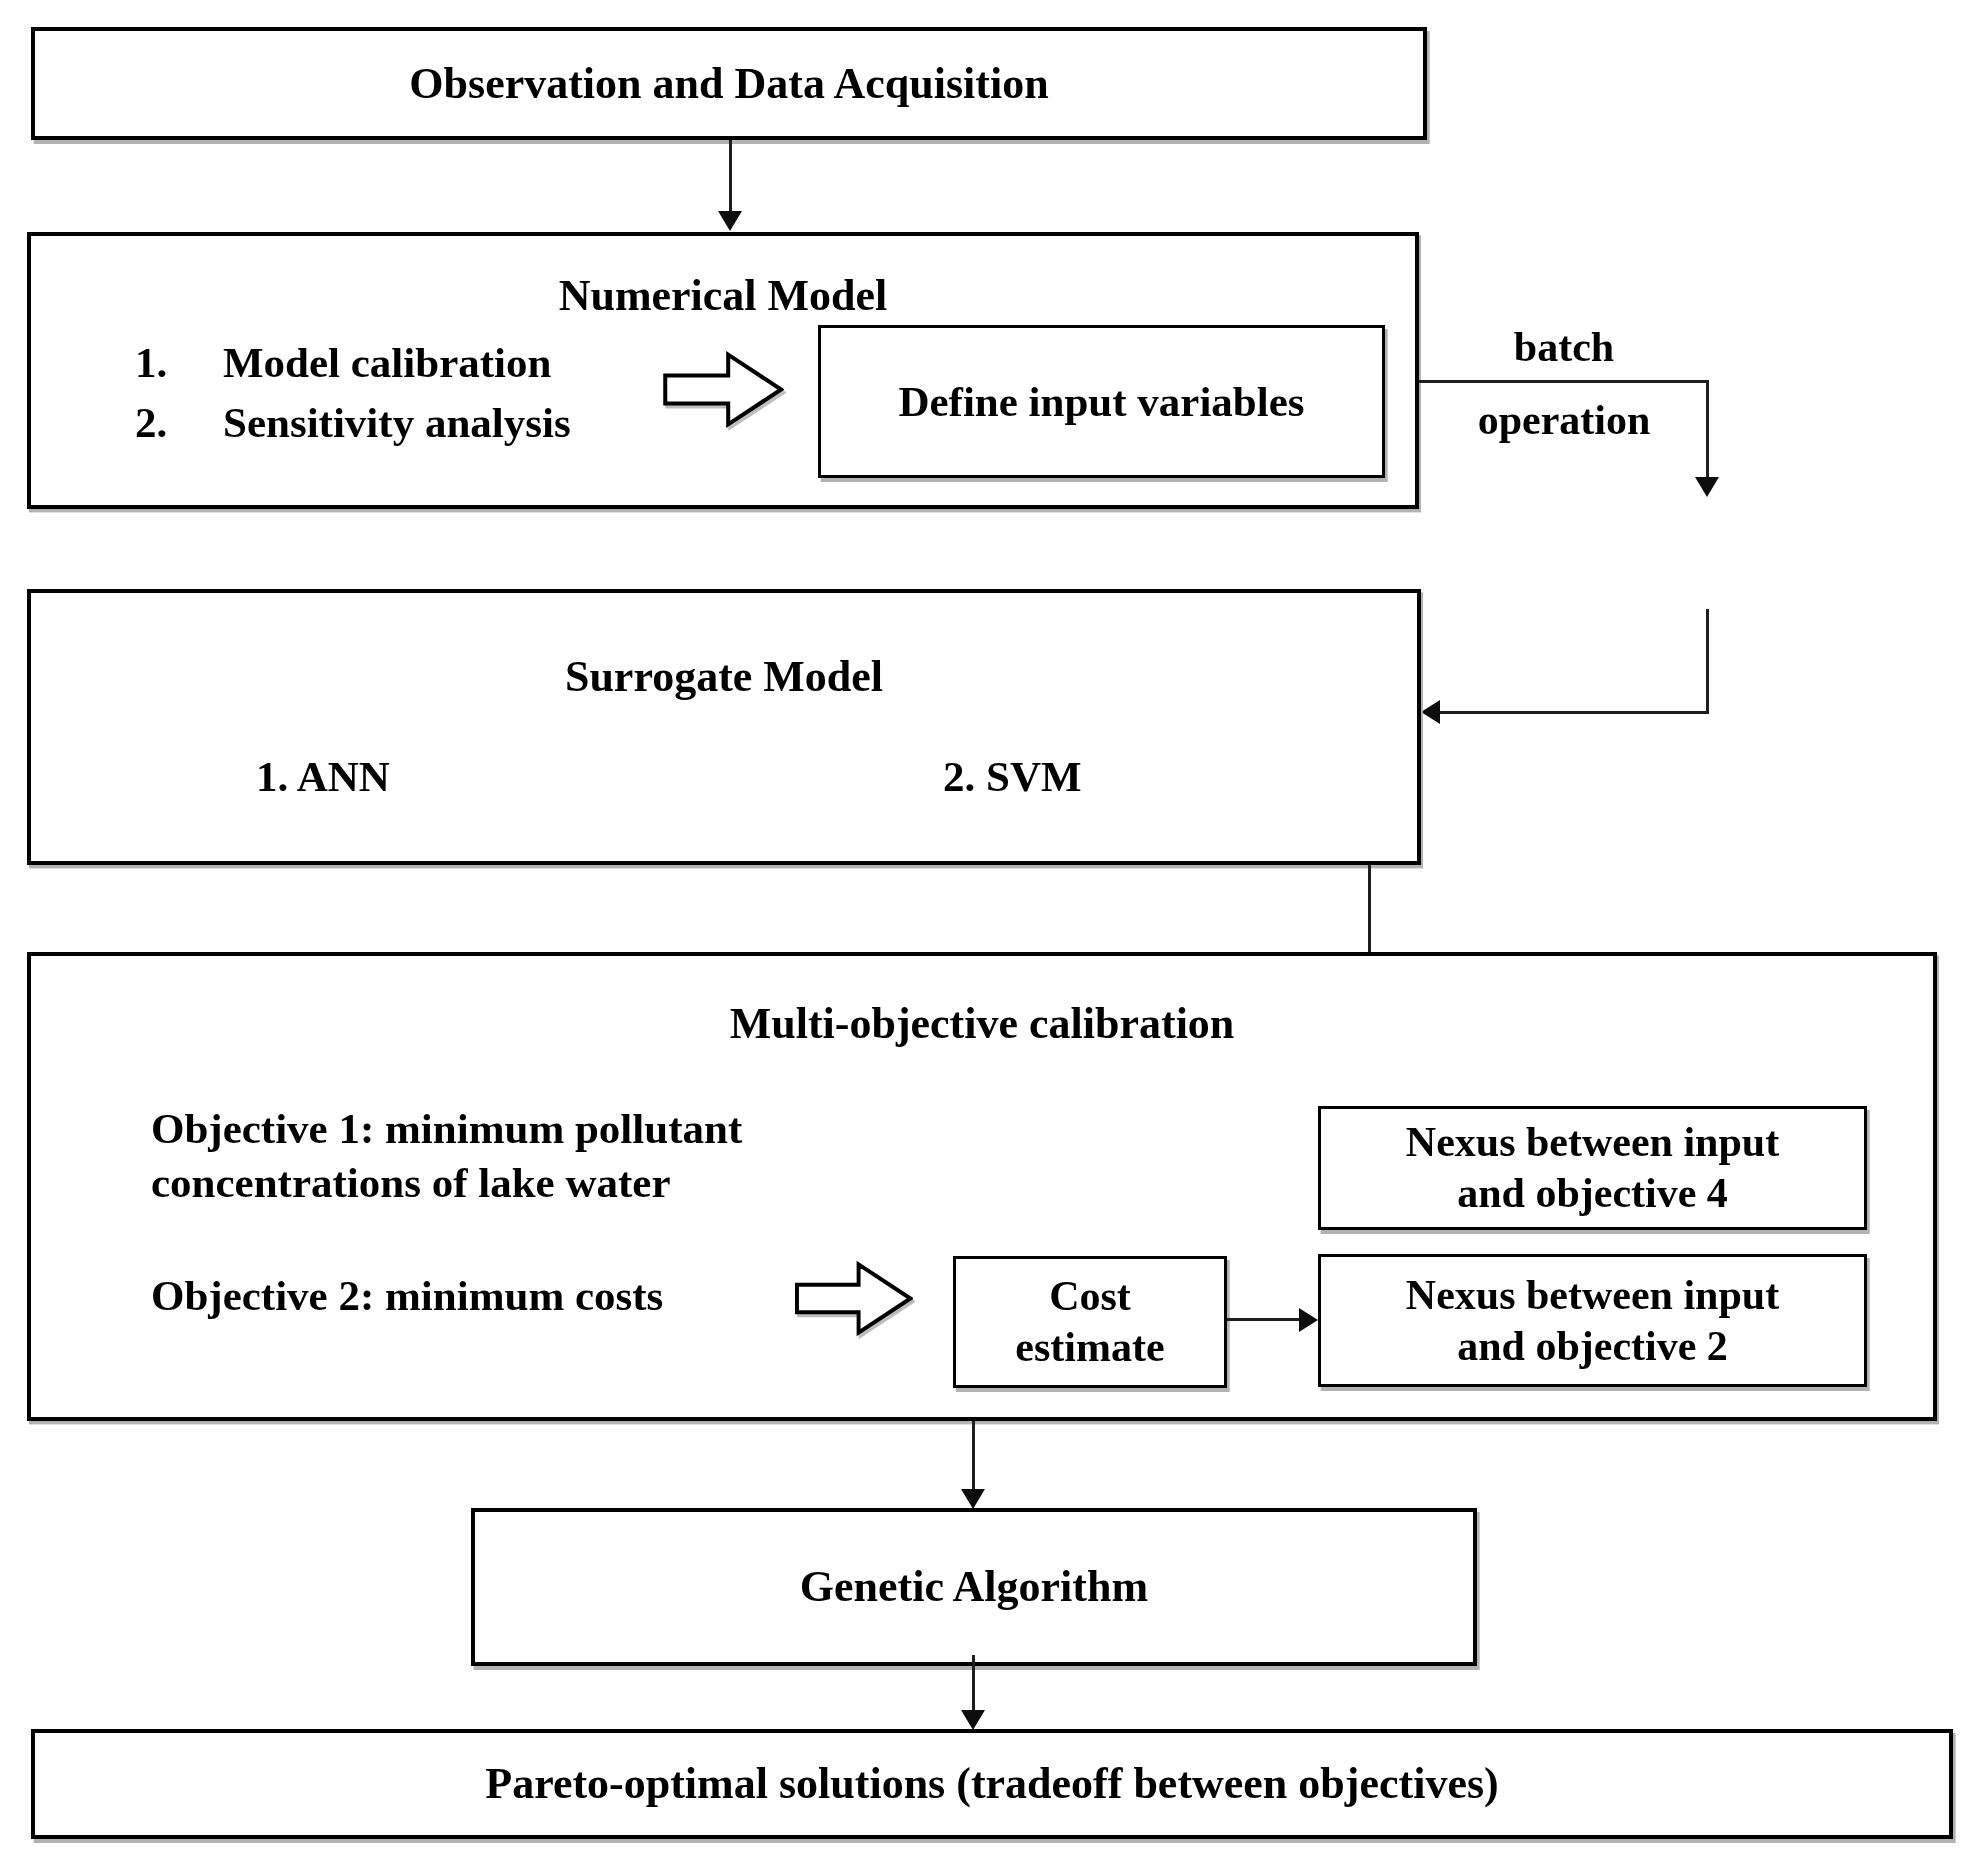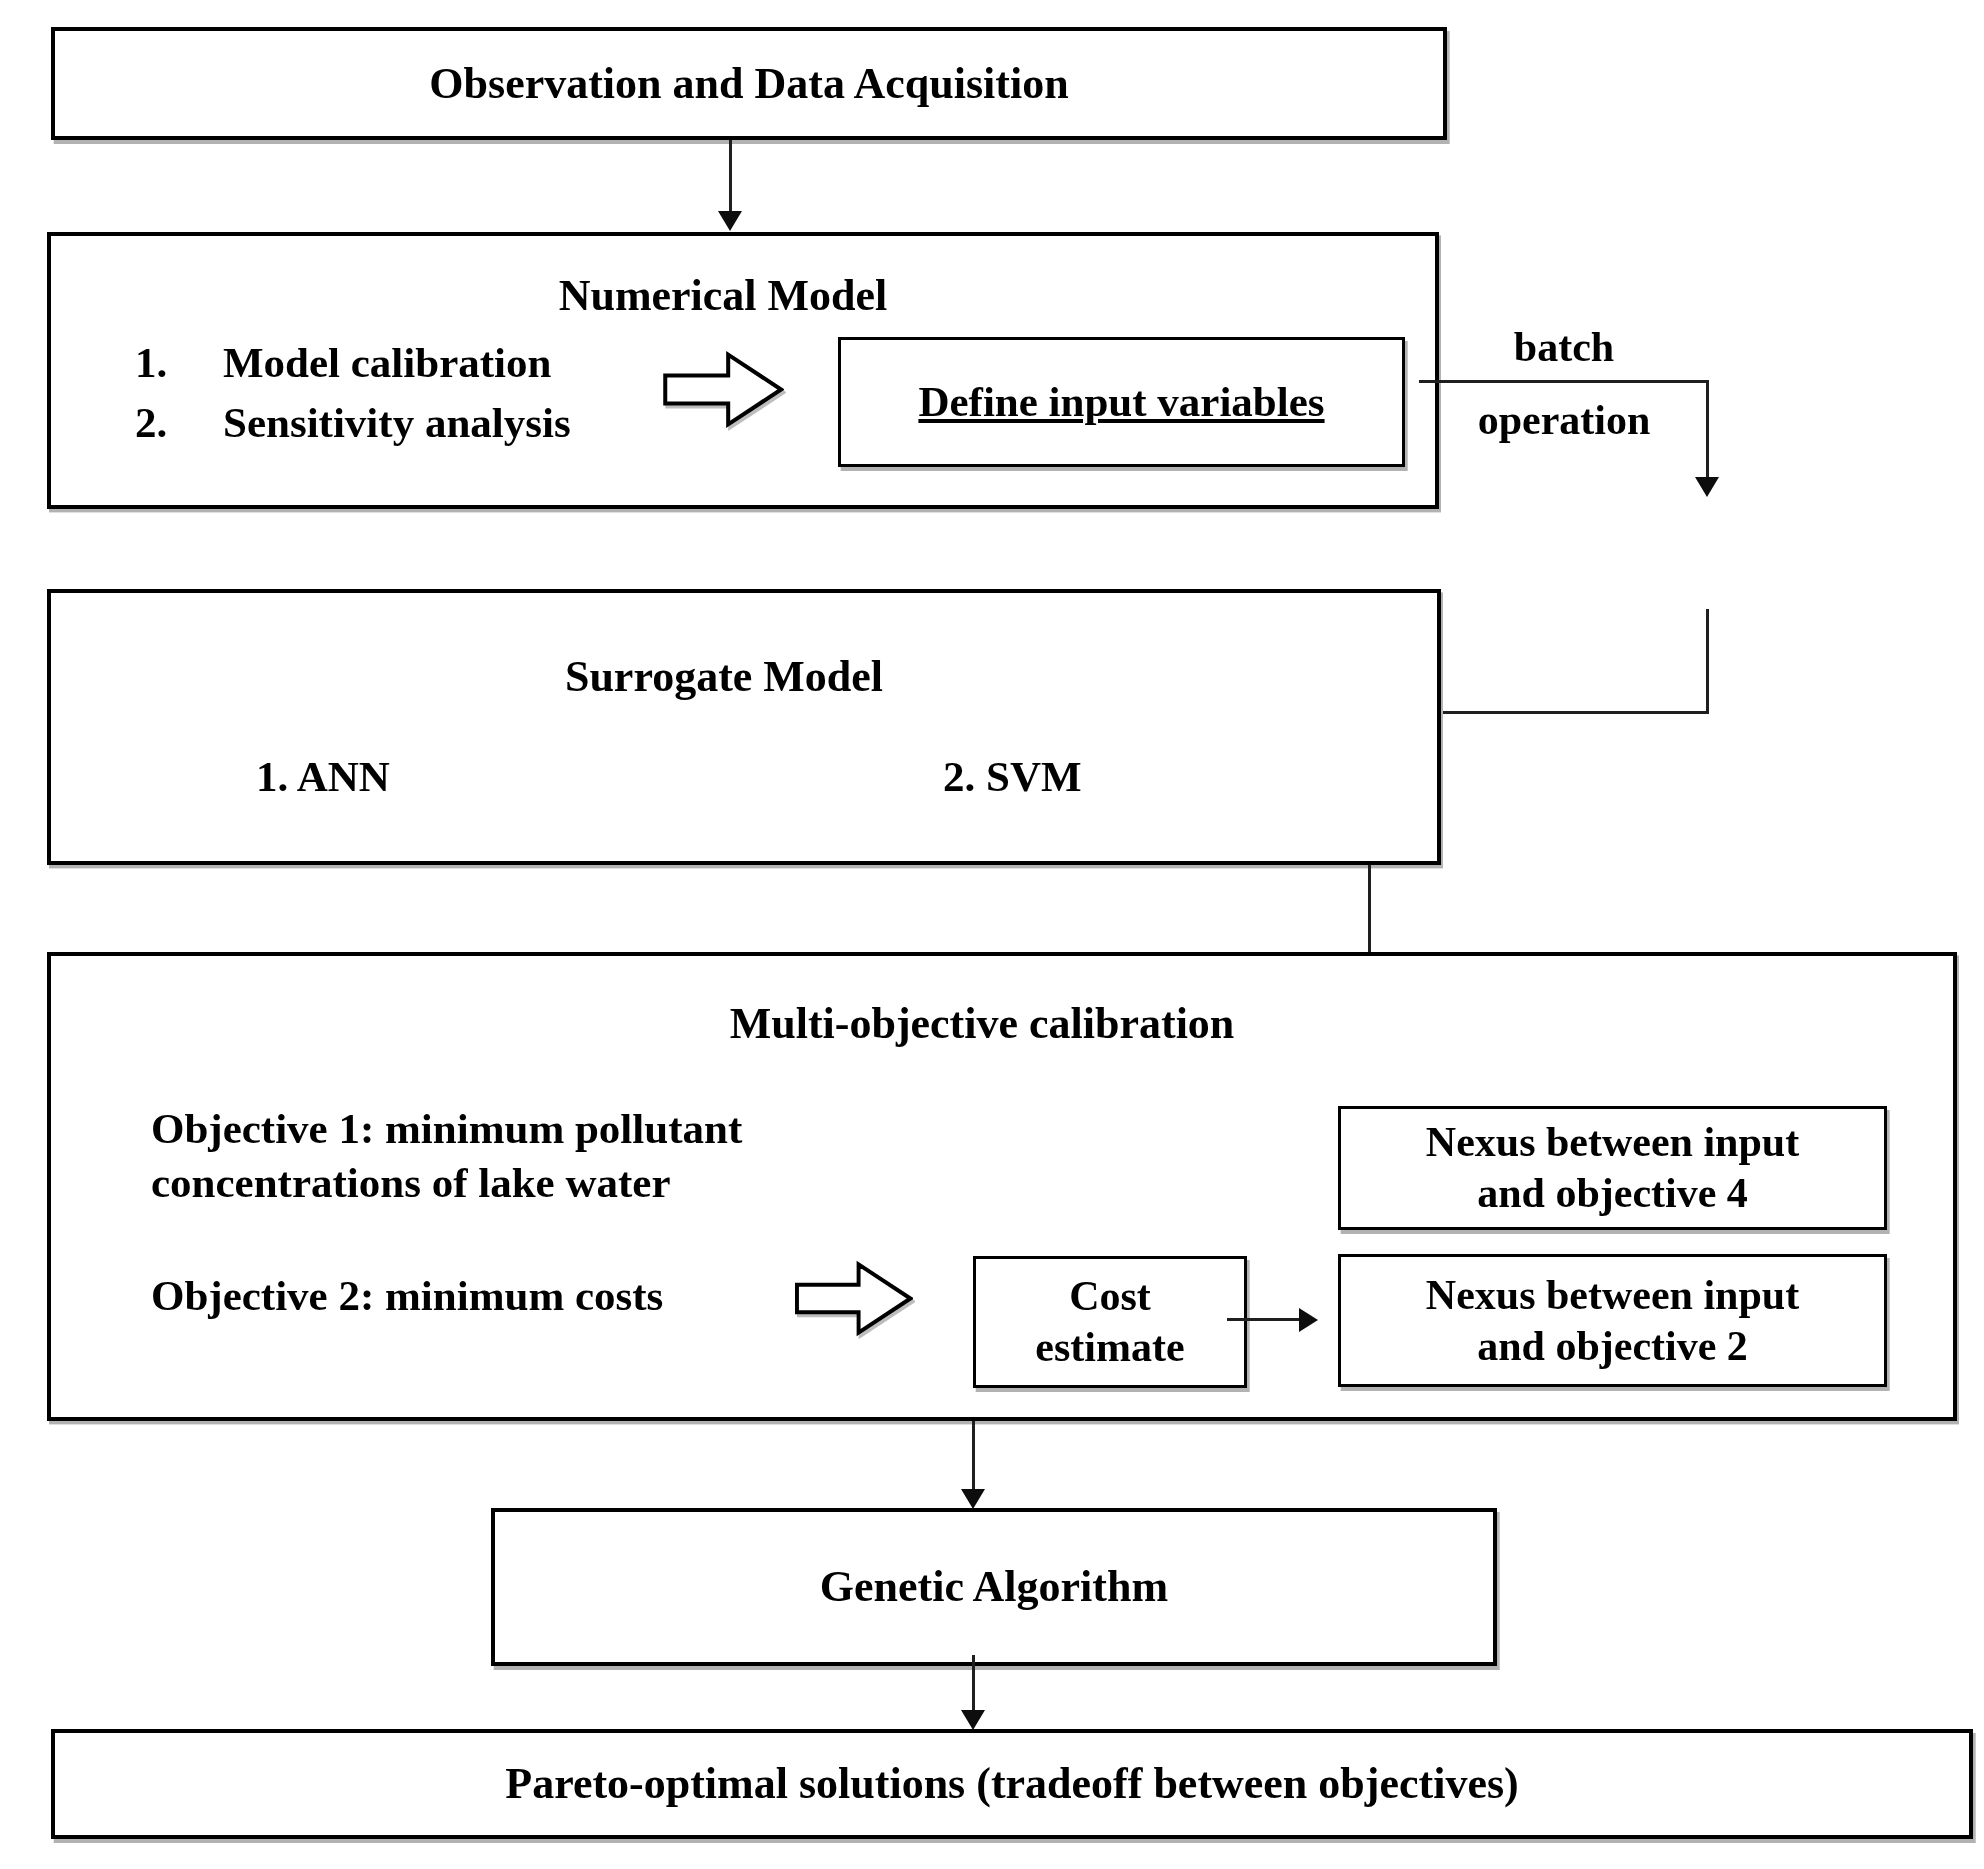--- a/index.html
+++ b/index.html
@@ -16,21 +16,20 @@
     position:absolute;
     background:#fff;
     border:4px solid #000;
     box-sizing:border-box;
     box-shadow:2.7px 4px 0 #b2b2b2;
     display:flex;
     flex-direction:column;
     align-items:center;
     justify-content:center;
     text-align:center;
-    margin-left:20px;
   }
   .box.thin{border-width:3.4px;}
   .t{position:absolute;white-space:nowrap;}
   .t-center{text-align:center;}
   .fs66{font-size:44px;line-height:54px;}
   .fs64{font-size:43px;line-height:54px;}
   .fs64t{font-size:43px;line-height:48px;}
   .fs62{font-size:42px;line-height:51px;}
   .line{position:absolute;background:#1f1f1f;}
   .ah{position:absolute;width:0;height:0;}
@@ -60,21 +59,21 @@
     <span class="num">1.</span><span>Model calibration</span>
   </div>
   <div class="listrow fs64t" style="left:135px;top:399px;">
     <span class="num">2.</span><span>Sensitivity analysis</span>
   </div>
 
   <svg class="blockarrow" style="left:663px;top:350px;" width="121" height="79" viewBox="0 0 180 118">
     <polygon points="3,38 97,38 97,7 176,59 97,111 97,80 3,80" fill="#ffffff" stroke="#000000" stroke-width="6"></polygon>
   </svg>
 
-  <div class="box thin twoline" style="left:818px;top:337px;width:567px;height:130px;text-decoration:underline;">
+  <div class="box thin twoline" style="left:818px;top:325px;width:567px;height:153px;">
     <div class="fs64">Define input variables</div>
   </div>
 
   <div class="line" style="left:1419px;top:380px;width:290px;height:2.7px;"></div>
   <div class="line" style="left:1706px;top:381px;width:2.7px;height:96px;"></div>
   <div class="ah ah-down" style="left:1695px;top:477px;"></div>
   <div class="t t-center fs62" style="left:1436px;top:322px;width:256px;">batch</div>
   <div class="t t-center fs62" style="left:1436px;top:395px;width:256px;">operation</div>
 
 

